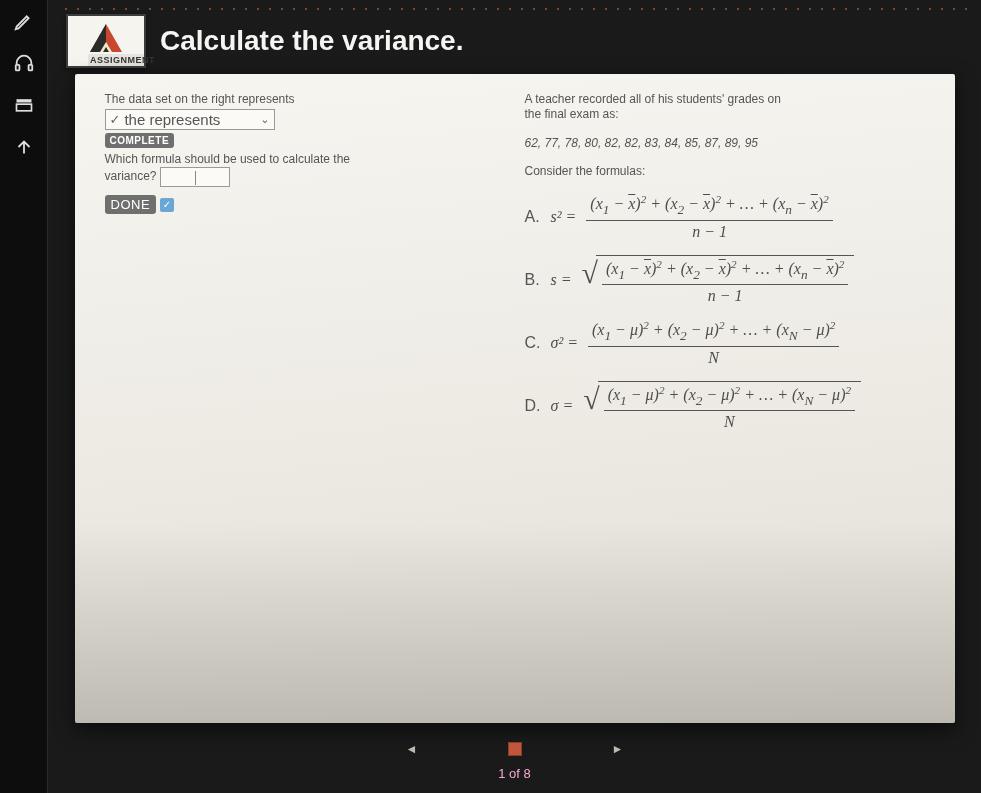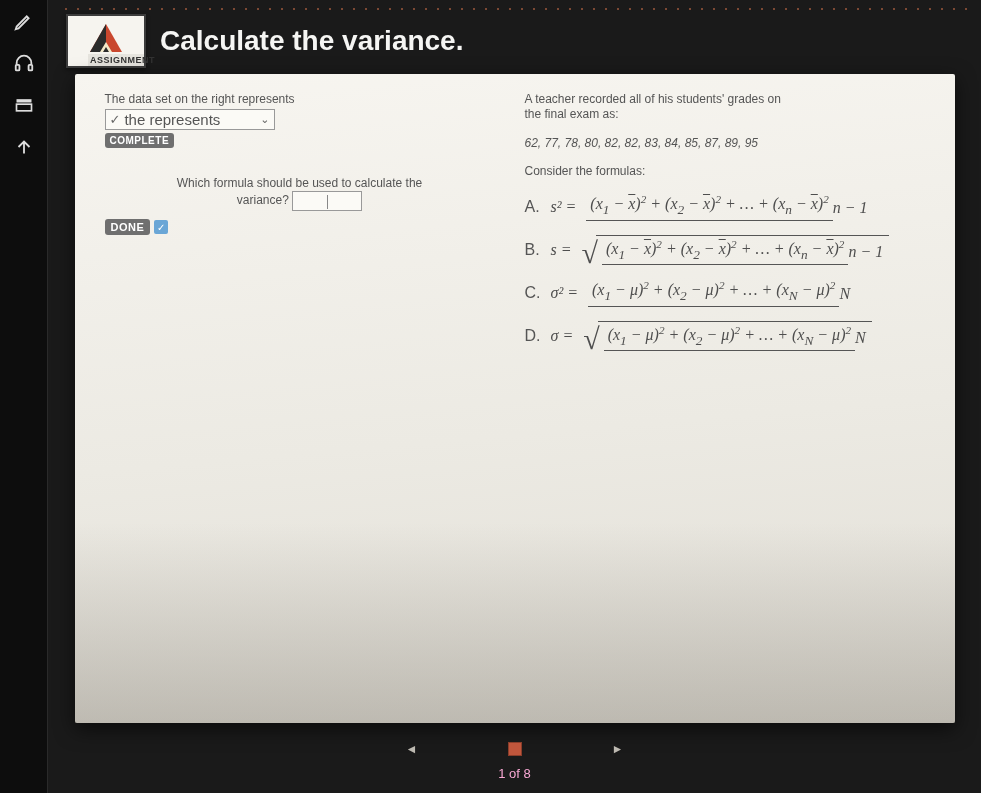--- a/index.html
+++ b/index.html
@@ -153,21 +153,21 @@
     display: inline-block;
     background: #6f6f6f;
     color: #fff;
     font-size: 10px;
     font-weight: bold;
     letter-spacing: 0.5px;
     padding: 2px 5px;
     border-radius: 3px;
     margin-top: 0;
   }
-  .mt { margin-top: 28px; text-align: center; }
+  .mt { margin-top: 4px; }
   .answer-box {
     display: inline-block;
     border: 1px solid #999;
     background: #fbfaf6;
     width: 70px;
     height: 20px;
     vertical-align: middle;
     position: relative;
   }
   .answer-box::after{
@@ -179,22 +179,22 @@
   }
   .done-row {
     margin-top: 8px;
     display: flex;
     align-items: center;
     gap: 4px;
   }
   .done-pill {
     background: #6f6f6f;
     color: #fff;
-    font-size: 11px;
-    font-weight: bold;
+    font-size: 13px;
+    font-weight: normal;
     letter-spacing: 0.5px;
     padding: 2px 6px;
     border-radius: 3px;
   }
   .done-check {
     width: 14px; height: 14px;
     background: #6aa6d6;
     border-radius: 2px;
     display: flex;
     align-items: center;
@@ -222,21 +222,21 @@
     font-style: italic;
   }
   .flabel {
     font-style: normal;
     width: 16px;
     font-family: Arial, sans-serif;
     color: #555;
   }
   .frac {
     display: inline-flex;
-    flex-direction: row;
+    flex-direction: column;
     align-items: center;
     vertical-align: middle;
   }
   .frac .num {
     border-bottom: 1px solid #555;
     padding: 0 4px 2px 4px;
   }
   .frac .den {
     padding-top: 2px;
   }

